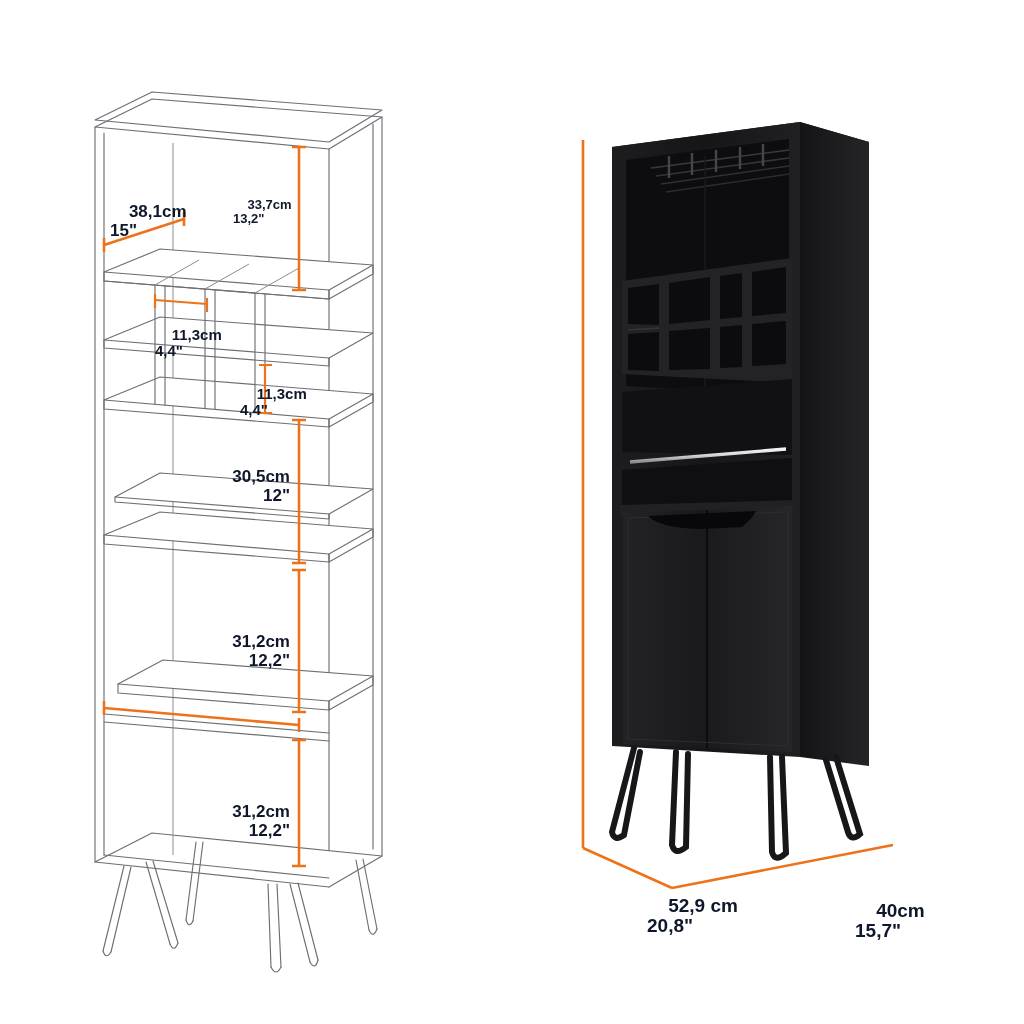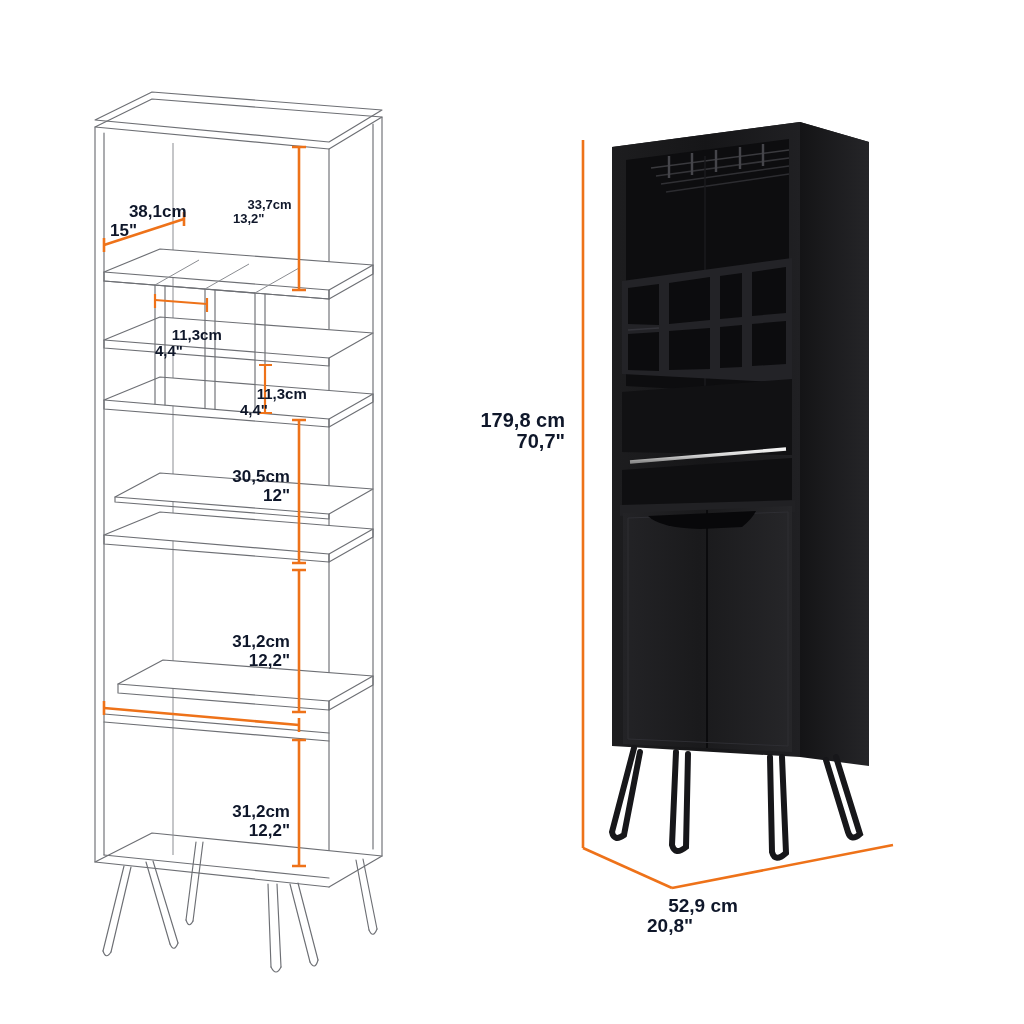--- a/index.html
+++ b/index.html
@@ -248,20 +248,20 @@
 
     <g>
 
       <path class="or" d="M583,140 L583,848"></path>
 
       <path class="or" d="M583,848 L672,888"></path>
       <path class="or" d="M672,888 L893,845"></path>
     </g>
   </svg>
 
-  <div class="dim rtxt" style="left:425px;top:388px;width:140px;font-size:20px;">
-    <span>179,8 cm</span><span class="l2">70,7"</span>
-  </div>
   <div class="dim" style="left:647px;top:875px;font-size:19px;text-align:left;width:130px;">
     <span>52,9 cm</span><span class="l2">20,8"</span>
   </div>
+  <div class="dim" style="left:855px;top:880px;font-size:19px;">
+    <span>40cm</span><span class="l2">15,7"</span>
+  </div>
 
 </div>
 
 </body></html>

